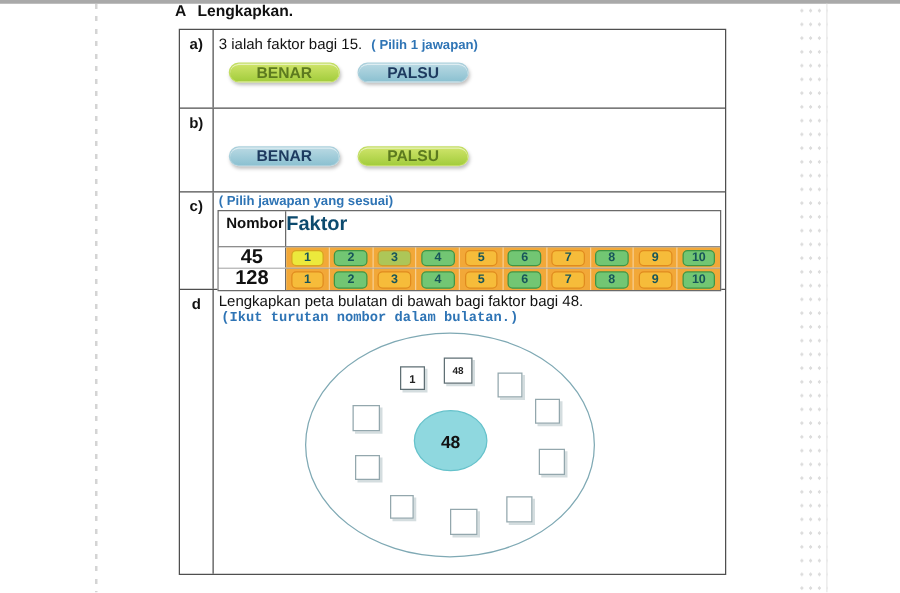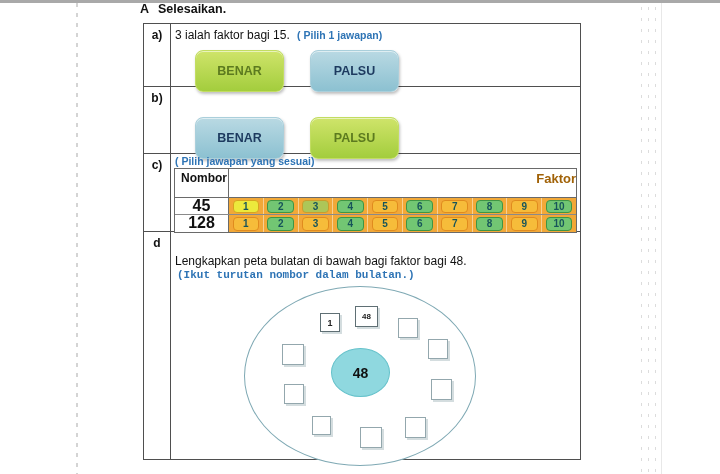--- a/index.html
+++ b/index.html
@@ -23,30 +23,30 @@
   .row-a { height:63px; } .row-b { height:67px; } .row-c { height:78px; } .row-d { flex:1; }
   .letter-cell { width:27px; border-right:1px solid #4f4f4f; font-weight:bold; font-size:12px;
     color:#111; text-align:center; padding-top:4px; flex-shrink:0; }
   .content-cell { flex:1; position:relative; padding:4px 6px 0 4px; }
 
   .q-line { font-size:12px; color:#111; }
   .q-text { font-weight:normal; }
   .q-hint { color:#2e74b5; font-weight:bold; font-size:10.5px; margin-left:4px; }
 
   .btn-row { position:absolute; left:12px; top:26px; display:flex; gap:14px; }
-  .tf-btn { width:89px; height:42px; border-radius:8px; font-family:"Liberation Sans",sans-serif;
+  .tf-btn { width:89px; height:16px; border-radius:8px; font-family:"Liberation Sans",sans-serif;
     font-size:12.5px; font-weight:bold; cursor:pointer;
-    box-shadow:1px 2px 3px rgba(0,0,0,0.25), inset 0 1px 0 rgba(255,255,255,0.55);margin-left:12px; }
+    box-shadow:1px 2px 3px rgba(0,0,0,0.25), inset 0 1px 0 rgba(255,255,255,0.55); }
   .btn-green { background:linear-gradient(180deg,#cfe46a,#a3cd3d); border:1px solid #c2dd62; color:#5c7a1f; }
   .btn-blue  { background:linear-gradient(180deg,#b9d9e3,#8cc1d1); border:1px solid #aacfdb; color:#1d3a5f; }
 
   .inner-table { margin:1px 0 0 0; width:403px; border:1px solid #6a6a6a; background:#fff; }
   .it-header { display:flex; height:29px; border-bottom:1px solid #6a6a6a; }
   .it-h1 { width:54px; border-right:1px solid #6a6a6a; font-weight:bold; font-size:12px; color:#111; padding:2px 16px 0 6px; }
-  .it-h2 { flex:1; font-weight:bold; font-size:13px; color:#a16207; text-align:right; padding-top:2px; }
+  .it-h2 { flex:1; font-weight:bold; font-size:16px; color:#0c4a6e; text-align:left; padding-top:2px; }
   .it-row { display:flex; height:17px; border-bottom:1px solid #8a8a8a; }
   .it-row:last-child { border-bottom:none; }
   .it-num { width:54px; border-right:1px solid #6a6a6a; font-weight:bold; font-size:16px; color:#111;
     text-align:center; line-height:16px; background:#fff; flex-shrink:0; }
   .chip-strip { flex:1; display:flex; background:#f2a838; }
   .chip-cell { flex:1; display:flex; border-left:1px solid rgba(255,255,255,0.45); }
   .chip-cell:first-child { border-left:none; }
   .chip { flex:1; margin:1.5px 3.5px; border-radius:4px; font-size:10px; font-weight:bold;
     color:#17555a; text-align:center; line-height:12px; cursor:pointer; }
   .chip-orange { background:#f6bc3a; border:1px solid #e08b1e; }
@@ -69,21 +69,21 @@
 </head>
 <body>
 
 <div class="screen">
   <div class="top-strip"></div>
   <div class="fold-line-left"></div>
   <div class="dot-texture"></div>
   <div class="fold-line-right"></div>
 
   <div class="page-title">
-    <span class="sect">A</span><span>Selesaikan.</span>
+    <span class="sect">A</span><span>Lengkapkan.</span>
   </div>
 
   <div class="worksheet">
 
     <div class="wrow row-a">
       <div class="letter-cell">a)</div>
       <div class="content-cell">
         <div class="q-line">
           <span class="q-text">3 ialah faktor bagi 15.</span>
           <span class="q-hint">( Pilih 1 jawapan)</span>
@@ -183,21 +183,21 @@
                   <div class="chip chip-green">10</div>
                 </div>
               </div>
           </div>
         </div>
       </div>
     </div>
 
     <div class="wrow row-d">
       <div class="letter-cell">d</div>
-      <div class="content-cell" style="padding:2px 0 0 4px;margin-top:20px;">
+      <div class="content-cell" style="padding:2px 0 0 4px;">
         <div class="q-line">
           <span class="q-text">Lengkapkan peta bulatan di bawah bagi faktor bagi 48.</span>
         </div>
         <div class="d-sub">(Ikut turutan nombor dalam bulatan.)</div>
         <div class="diagram">
           <div class="big-ellipse"></div>
           <div class="center-circle">48</div>
 
         <div class="pd-box filled" style="left: 149px; top: 61px; width: 20px; height: 19px;">1</div>
             <div class="pd-box filled" style="left: 184px; top: 54px; width: 23px; height: 21px; font-size: 8px;">48</div>

